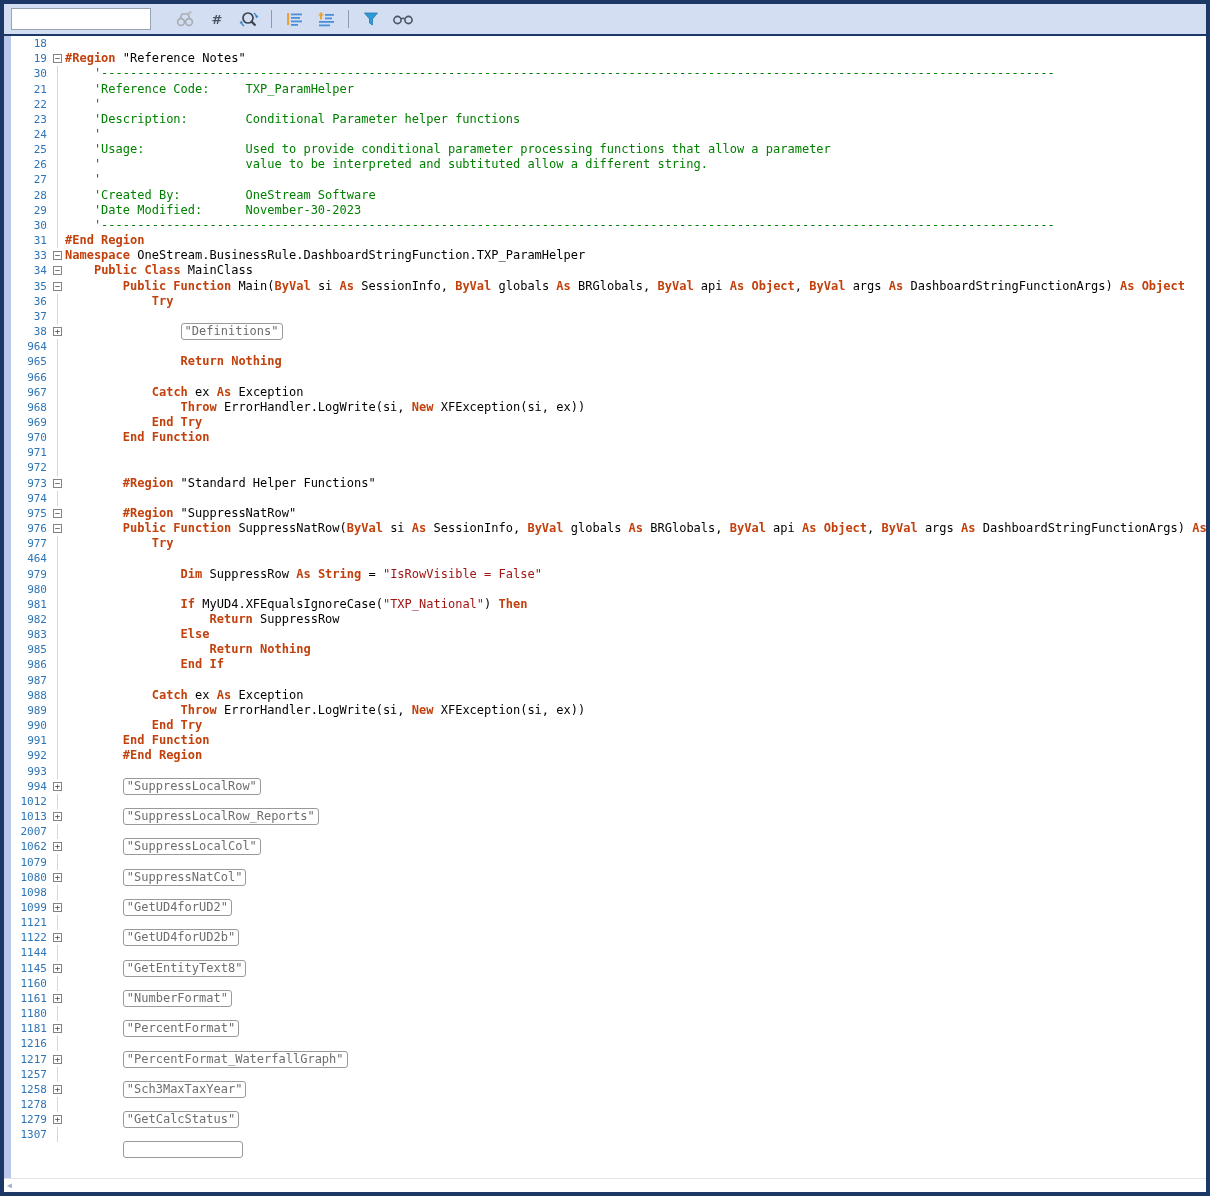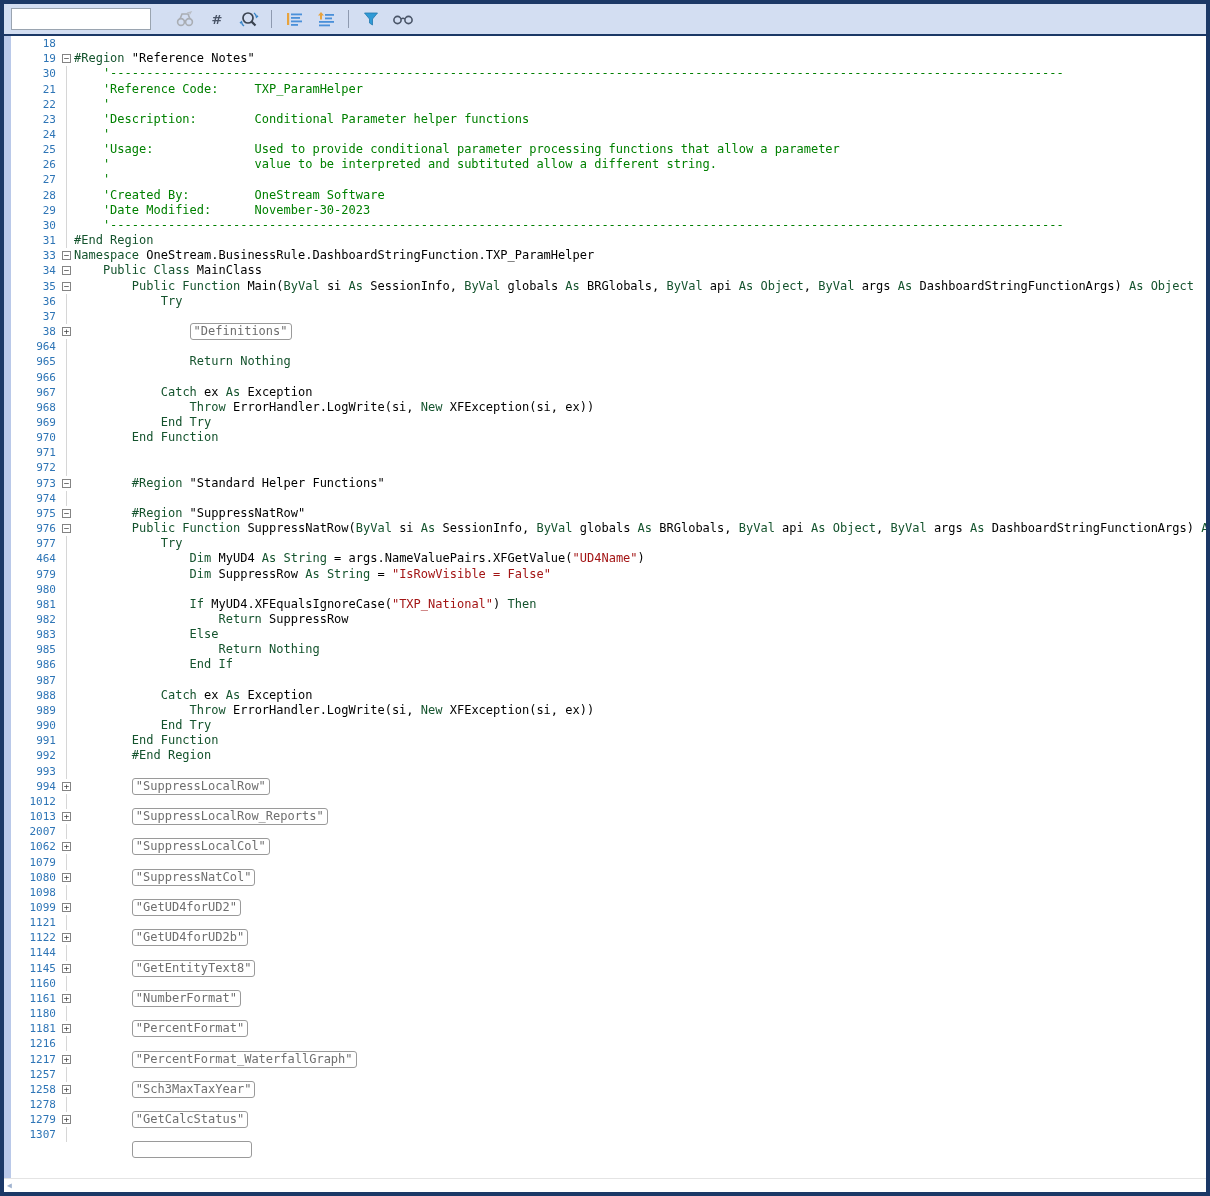--- a/index.html
+++ b/index.html
@@ -18,34 +18,34 @@
     width:132px;height:20px;border:1px solid #9aa4b0;background:#fff;
     font:12px "DejaVu Sans Mono",monospace;padding:0 3px;outline:none;
   }
   .tb-icons{display:flex;align-items:center;margin-left:18px;gap:0;}
   .tb-btn{width:26px;height:24px;display:flex;align-items:center;justify-content:center;flex:none;margin:0 3px;}
   .tb-sep{width:1px;height:18px;background:#8e9ab0;margin:0 6px;flex:none;}
   .hash-glyph{font:bold 13px "DejaVu Sans",sans-serif;color:#4a5568;}
   
   .code-wrap{flex:1;position:relative;overflow:hidden;background:#fff;}
   .left-strip{position:absolute;left:0;top:0;bottom:0;width:7px;background:#bac9e9;}
-  .rows{position:absolute;left:16px;top:0;right:0;}
+  .rows{position:absolute;left:7px;top:0;right:0;}
   .row{display:flex;height:15.16px;align-items:center;}
   .num{
     flex:none;width:36px;text-align:right;padding-right:3px;
     color:#2e75b6;font-size:11px;font-family:"DejaVu Sans Mono",monospace;
   }
   .fold{flex:none;width:15px;height:100%;display:flex;align-items:center;justify-content:center;position:relative;}
   .guide{width:1px;height:100%;background:#d6d6d6;}
   .marker{
     width:9px;height:9px;box-sizing:border-box;border:1px solid #848484;background:#fff;
     color:#444;font:9px/7px "DejaVu Sans Mono",monospace;text-align:center;cursor:pointer;
   }
   .codetext{white-space:pre;font-size:12px;color:#000;line-height:15px;}
-  .k{color:#14532d;}
+  .k{color:#c2410c;font-weight:bold;}
   .s{color:#a31515;}
   .c{color:#008000;}
   .r{color:#000;}
   .p{color:#000;}
   .cbox{
     display:inline-block;border:1px solid #9a9a9a;border-radius:3px;background:#fff;
     color:#6e6e6e;font-size:12px;line-height:13px;padding:1px 3px;vertical-align:middle;cursor:pointer;
   }
   .cbox.empty{min-width:112px;height:13px;}
   
@@ -365,21 +365,20 @@
           <span class="fold">
             <span class="guide"></span>
           </span>
           <span class="codetext"><span class="p">            </span><span class="k">Try</span></span>
         </div>
         <div class="row">
           <span class="num">464</span>
           <span class="fold">
             <span class="guide"></span>
           </span>
-          <span class="codetext"><span class="p">                </span><span class="k">Dim </span><span class="p">MyUD4 </span><span class="k">As String</span><span class="p"> = args.NameValuePairs.XFGetValue(</span><span class="s">"UD4Name"</span><span class="p">)</span></span>
         </div>
         <div class="row">
           <span class="num">979</span>
           <span class="fold">
             <span class="guide"></span>
           </span>
           <span class="codetext"><span class="p">                </span><span class="k">Dim </span><span class="p">SuppressRow </span><span class="k">As String</span><span class="p"> = </span><span class="s">"IsRowVisible = False"</span></span>
         </div>
         <div class="row">
           <span class="num">980</span>

